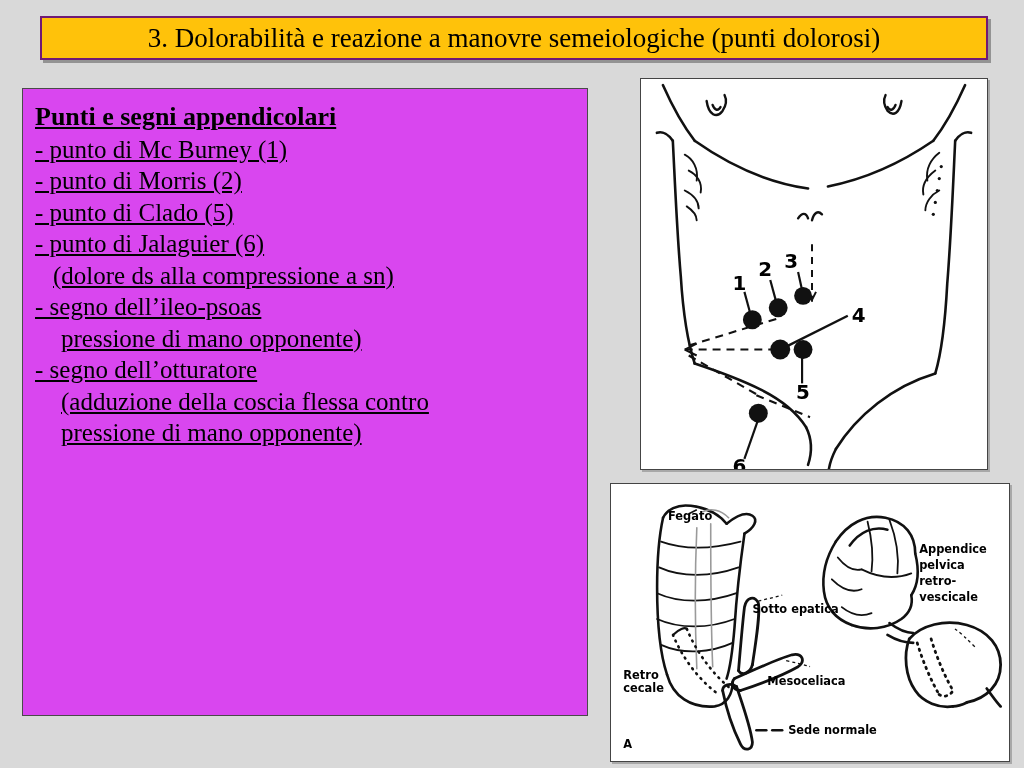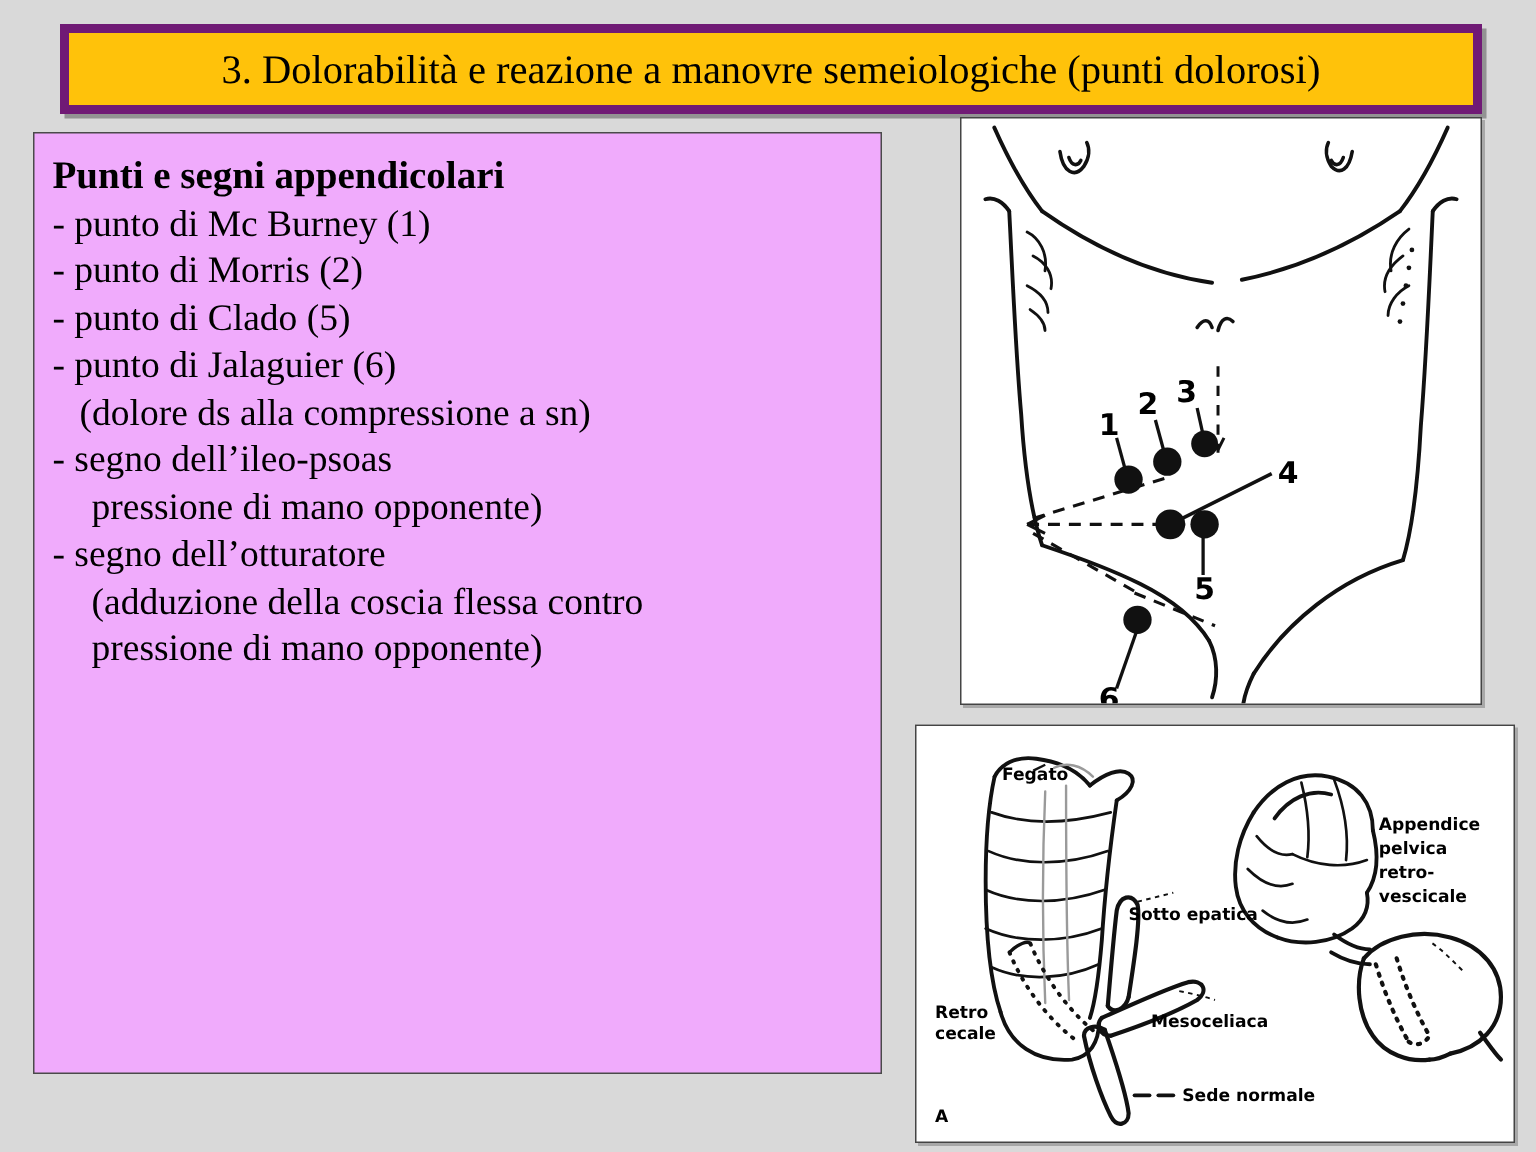--- a/index.html
+++ b/index.html
@@ -14,23 +14,23 @@
     overflow: hidden;
     position: relative;
   }
 
   
   #title-bar {
     position: absolute;
     left: 40px;
     top: 16px;
     width: 948px;
-    height: 60px;
+    height: 44px;
     background: #ffc20a;
-    border: 6px solid #701a75;
+    border: 2px solid #701a75;
     box-shadow: 3px 3px 0 rgba(90,90,90,0.55);
     box-sizing: border-box;
     display: flex;
     align-items: center;
     justify-content: center;
   }
   #title-text {
     font-size: 27px;
     color: #000000;
     white-space: nowrap;
@@ -38,24 +38,25 @@
     line-height: 1;
   }
 
   
   #content-panel {
     position: absolute;
     left: 22px;
     top: 88px;
     width: 566px;
     height: 628px;
-    background: #f0abfc;
+    background: #d946ef;
     border: 1px solid #4a4a4a;
     box-sizing: border-box;
     padding: 14px 10px 0 12px;
+    text-decoration: underline;
   }
   #panel-heading {
     font-size: 26px;
     font-weight: bold;
     color: #000;
     line-height: 1.06;
     margin-bottom: 3px;
     white-space: nowrap;
   }
   .panel-line {

